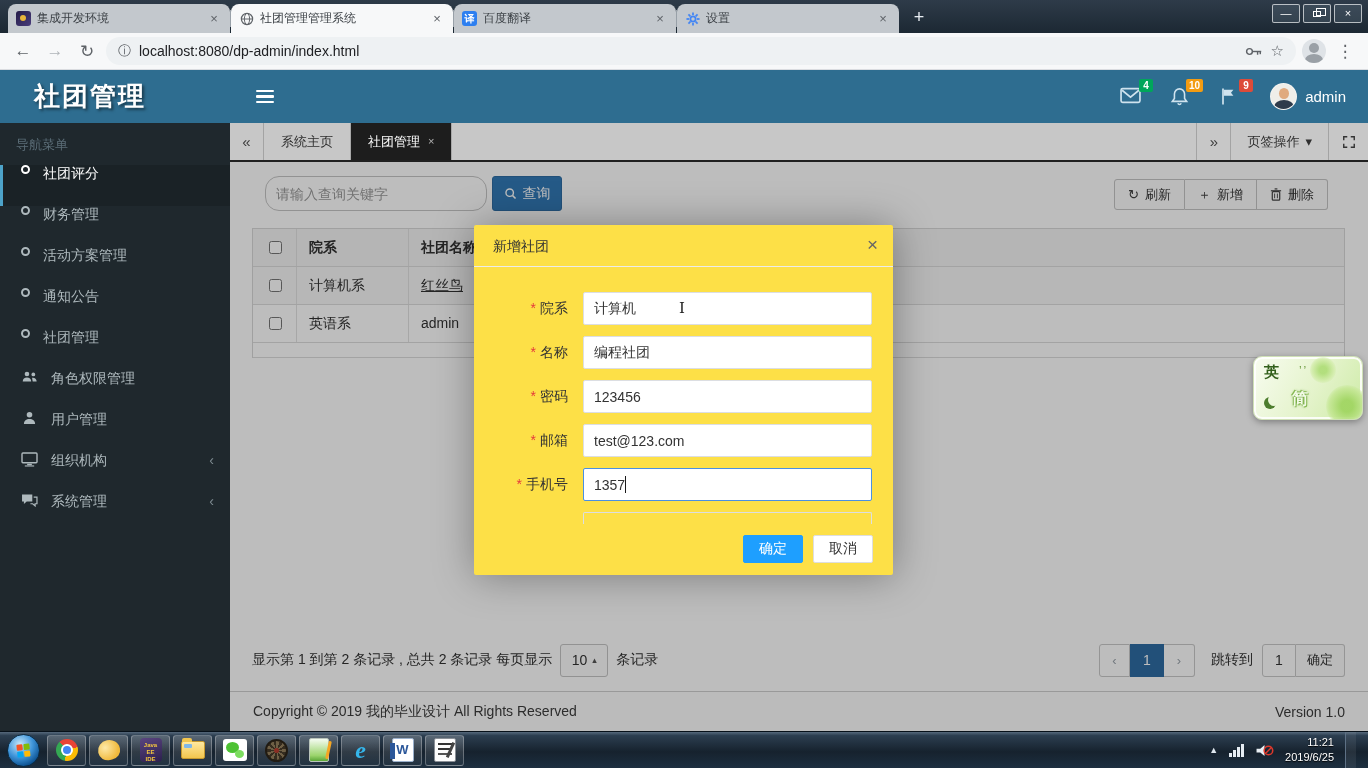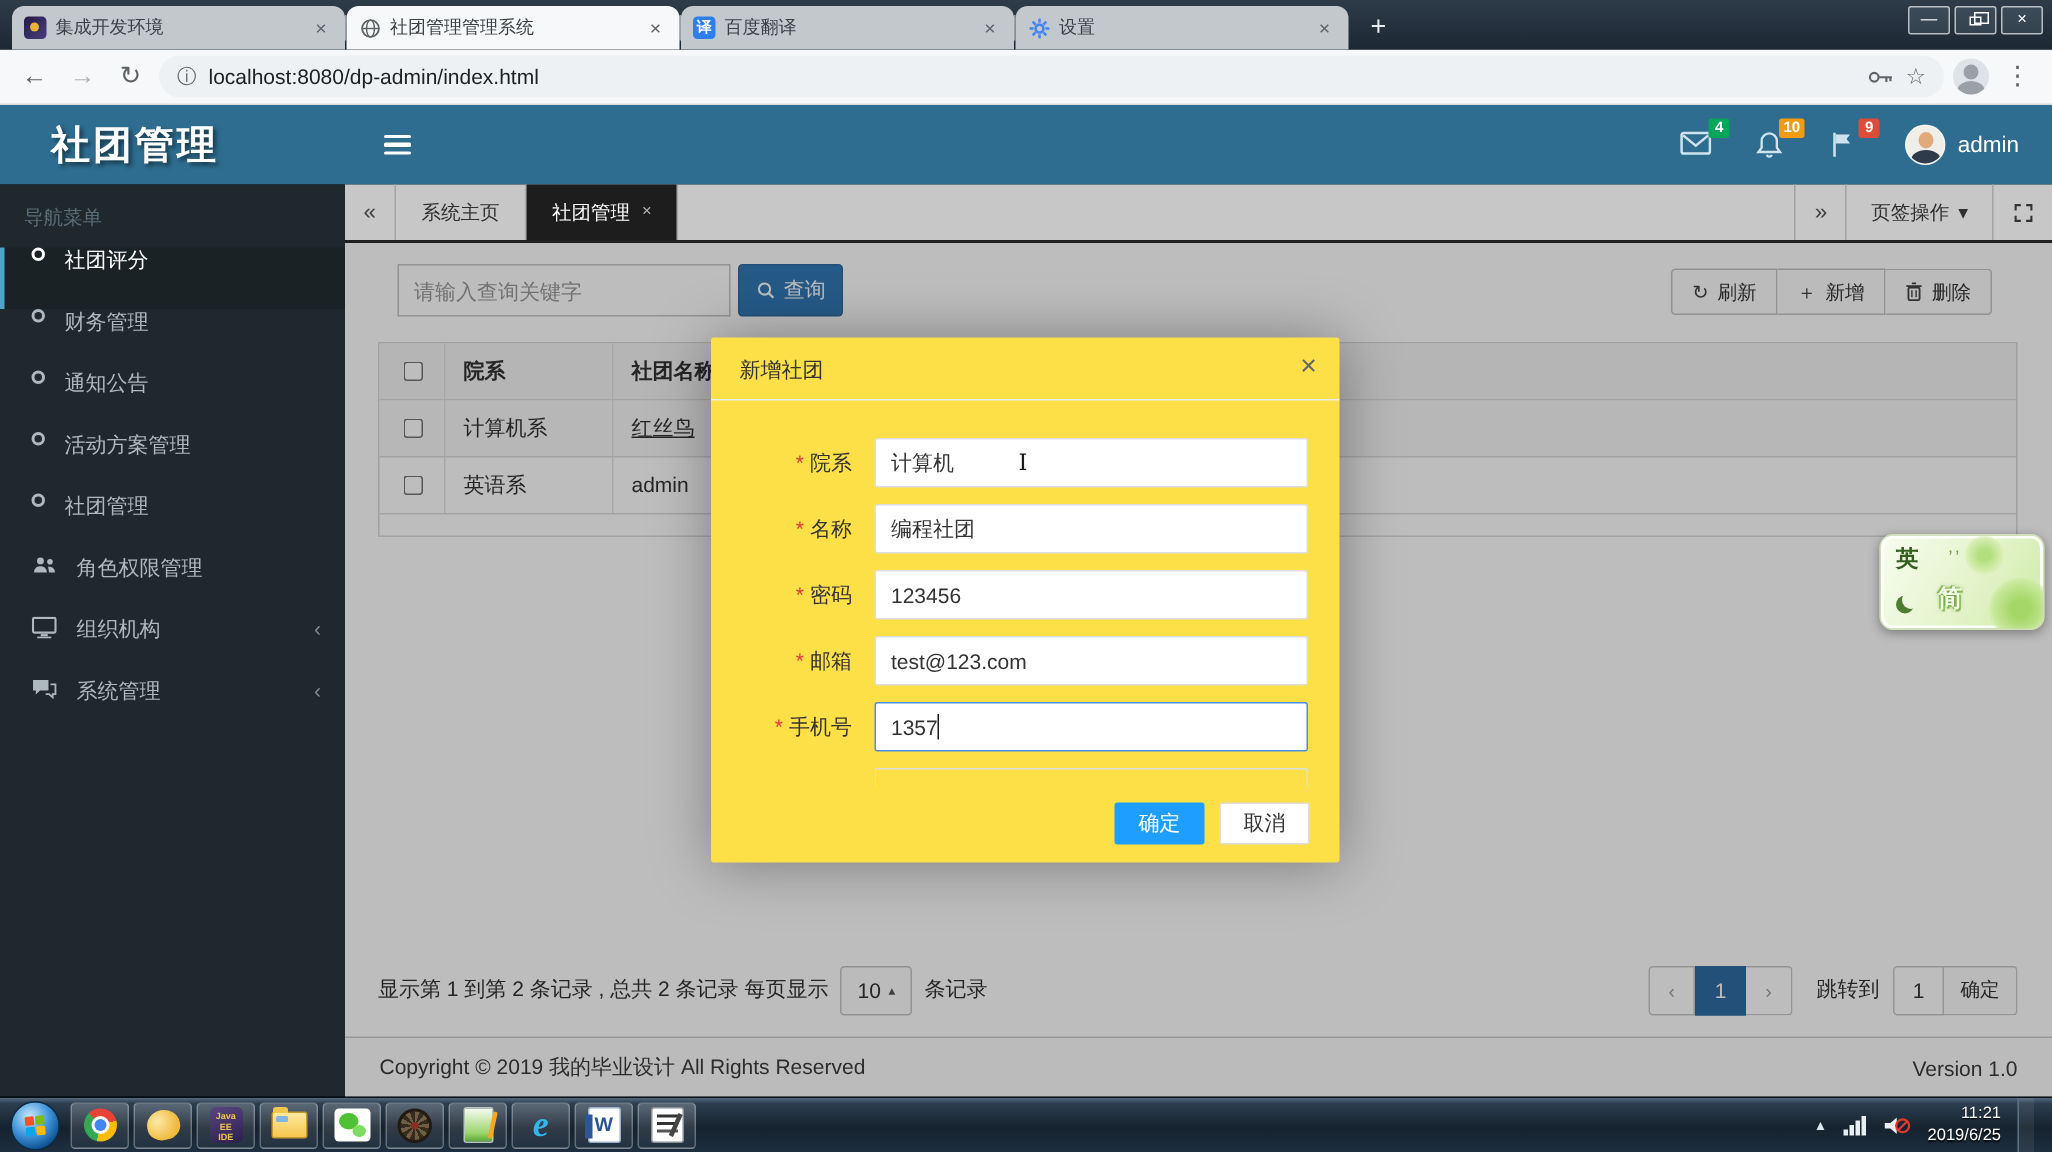--- a/index.html
+++ b/index.html
@@ -72,21 +72,21 @@
   .tbnav.right { border-right:none; border-left:1px solid #a3a3a3; }
   .tbtab { padding:0 17px; line-height:37px; font-size:13px; color:#2f2f2f; border-right:1px solid #a8a8a8; display:flex; align-items:center; gap:8px; }
   .tbtab.active { background:#1d1d1d; color:#fff; }
   .tbtab .tx { font-size:11px; color:#b5b5b5; }
   .tbspacer { flex:1; }
   .tbmenu { padding:0 16px; line-height:37px; font-size:13px; color:#2f2f2f; border-left:1px solid #a3a3a3; display:flex; align-items:center; gap:6px; }
   .tbexp { width:40px; display:grid; place-items:center; border-left:1px solid #a3a3a3; }
 
   
   .content { flex:1; position:relative; background:#fff; min-height:0; }
-  .search-input { position:absolute; left:35px; top:14px; width:222px; height:35px; border:1px solid #c5c5c5; border-radius:0; padding:0 10px; font-size:14px; color:#333; font-family:inherit; }
+  .search-input { position:absolute; left:35px; top:14px; width:222px; height:35px; border:1px solid #c5c5c5; border-radius:14px; padding:0 10px; font-size:14px; color:#333; font-family:inherit; }
   .search-input::placeholder { color:#9a9a9a; }
   .btn-query { position:absolute; left:262px; top:14px; width:70px; height:35px; background:#337ab7; border:1px solid #2e6da4; border-radius:3px; color:#fff; font-size:14px; display:flex; align-items:center; justify-content:center; gap:6px; }
   .grp { position:absolute; right:40px; top:17px; display:flex; }
   .gbtn { height:31px; padding:0 13px; background:#fcfcfc; border:1px solid #c5c5c5; color:#333; font-size:13px; display:flex; align-items:center; gap:6px; }
   .gbtn + .gbtn { border-left:none; }
   .gbtn:first-child { border-radius:3px 0 0 3px; }
   .gbtn:last-child { border-radius:0 3px 3px 0; }
   .gicon { font-size:13px; color:#444; }
 
   .dtable { position:absolute; left:22px; right:23px; top:66px; border:1px solid #d8d8d8; border-bottom:none; }
@@ -305,40 +305,49 @@
       <div class="sitem active">
         <span class="icircle"></span>
         <span>社团评分</span>
       </div>
       <div class="sitem">
         <span class="icircle"></span>
         <span>财务管理</span>
       </div>
       <div class="sitem">
         <span class="icircle"></span>
+        <span>活动方案管理</span>
+      </div>
+      <div class="sitem">
+        <span class="icircle"></span>
         <span>通知公告</span>
-      </div>
-      <div class="sitem">
-        <span class="icircle"></span>
-        <span>活动方案管理</span>
       </div>
       <div class="sitem">
         <span class="icircle"></span>
         <span>社团管理</span>
       </div>
       <div class="sitem">
         <span class="sicon-svg">
           <svg width="17" height="13" viewBox="0 0 20 14">
               <circle cx="7" cy="4" r="2.7" fill="#aeb9bd"></circle>
               <path d="M2 13c0-3.2 2.2-4.8 5-4.8s5 1.6 5 4.8z" fill="#aeb9bd"></path>
               <circle cx="14.5" cy="4.6" r="2.2" fill="#aeb9bd"></circle>
               <path d="M13 8.6c2.8-.5 5.4 1.2 5.4 4.4h-4.6" fill="#aeb9bd"></path>
             </svg>
         </span>
         <span>角色权限管理</span>
+      </div>
+      <div class="sitem">
+        <span class="sicon-svg">
+          <svg width="13" height="14" viewBox="0 0 14 15">
+              <circle cx="7" cy="4" r="3" fill="#aeb9bd"></circle>
+              <path d="M1 14c0-3.6 2.6-5.4 6-5.4s6 1.8 6 5.4z" fill="#aeb9bd"></path>
+            </svg>
+        </span>
+        <span>用户管理</span>
       </div>
       <div class="sitem">
         <span class="sicon-svg">
           <svg width="17" height="15" viewBox="0 0 18 16">
               <rect x="1" y="1" width="16" height="10.5" rx="1" fill="none" stroke="#aeb9bd" stroke-width="1.5"></rect>
               <rect x="6.5" y="12.5" width="5" height="1.6" fill="#aeb9bd"></rect>
               <rect x="4" y="14.3" width="10" height="1.2" fill="#aeb9bd"></rect>
             </svg>
         </span>
         <span>组织机构</span>

